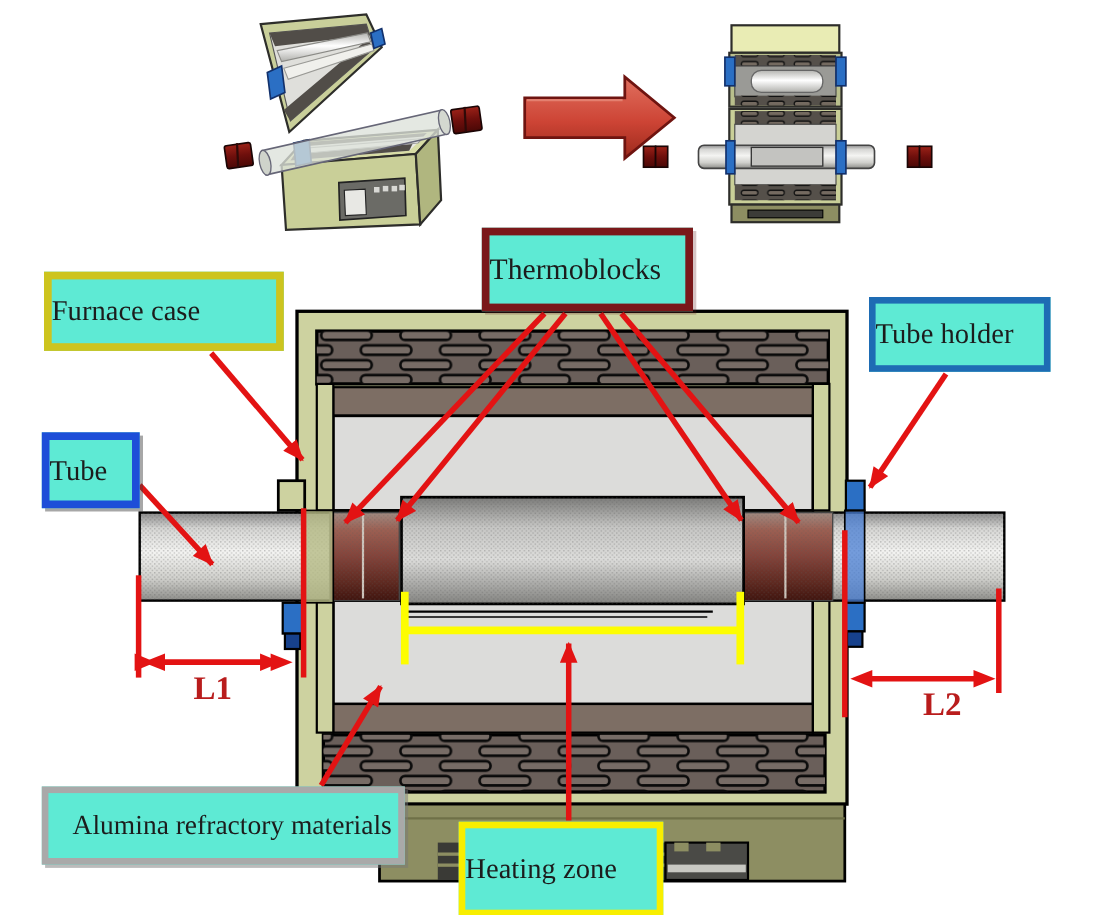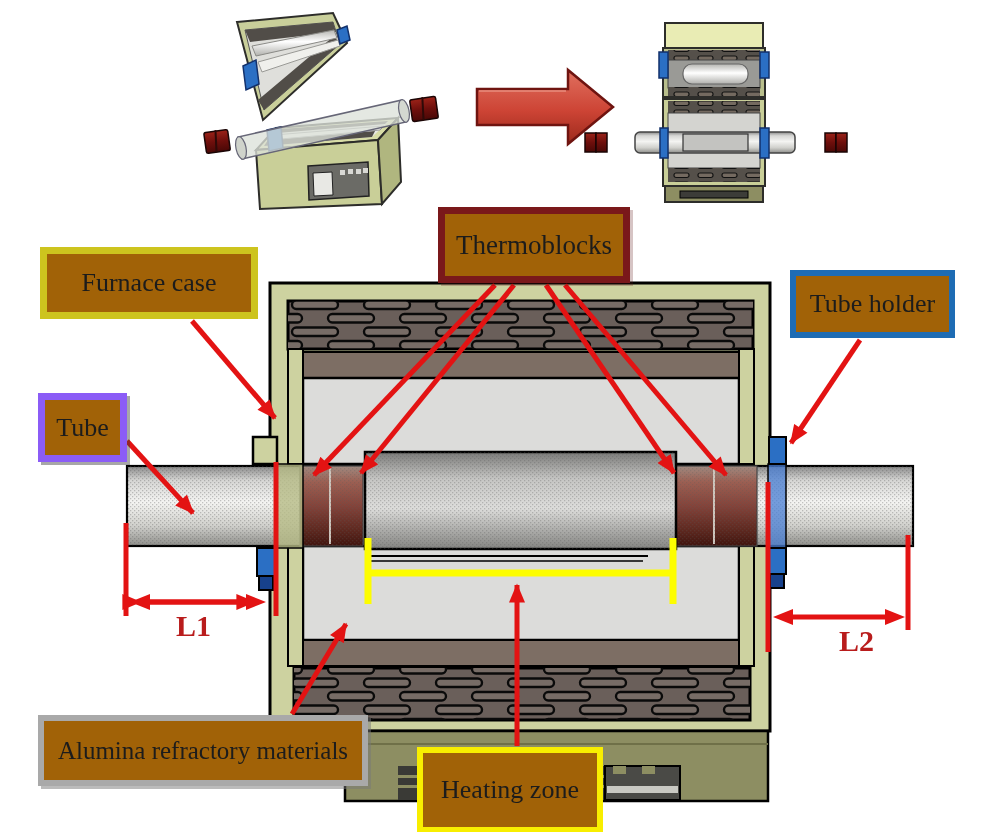--- a/index.html
+++ b/index.html
@@ -1,25 +1,25 @@
 <!DOCTYPE html>
 <html><head>
 <meta charset="utf-8">
 <style>
   html,body{margin:0;padding:0;background:#ffffff;}
   .canvas{position:relative;width:1000px;height:832px;background:#ffffff;overflow:hidden;
           font-family:"Liberation Serif","DejaVu Serif",serif;}
   .diagram-svg{position:absolute;left:0;top:0;}
-  .label-box{position:absolute;background:#a16207;display:flex;align-items:center;justify-content:center;
+  .label-box{position:absolute;background:#5eead4;display:flex;align-items:center;
              color:#1c1c1c;font-size:26px;line-height:1;text-align:center;box-sizing:border-box;}
   .lb-furnace{left:40px;top:247px;width:218px;height:72px;border:7px solid #cdc41e;}
   .lb-thermo{left:438px;top:207px;width:192px;height:76px;border:7px solid #7a181a;font-size:27px;box-shadow:3px 3px 0 rgba(90,20,20,.25);}
   .lb-holder{left:790px;top:270px;width:165px;height:68px;border:6px solid #1e6cb4;}
-  .lb-tube{left:38px;top:393px;width:89px;height:69px;border:7px solid #8b5cf6;box-shadow:3px 3px 0 rgba(60,60,60,.45);}
-  .lb-alumina{left:38px;top:715px;width:330px;height:71px;border:6px solid #a9a9a9;font-size:25px;box-shadow:3px 3px 0 rgba(120,120,120,.5);}
+  .lb-tube{left:38px;top:393px;width:89px;height:69px;border:7px solid #1d4ed8;box-shadow:3px 3px 0 rgba(60,60,60,.45);}
+  .lb-alumina{left:38px;top:715px;width:330px;height:71px;border:6px solid #a9a9a9;font-size:25px;box-shadow:3px 3px 0 rgba(120,120,120,.5);padding-left:22px;}
   .lb-heating{left:417px;top:747px;width:186px;height:86px;border:6px solid #f8ee00;}
   .dim-text{position:absolute;color:#b91c1c;font-weight:bold;font-size:30px;line-height:1;}
   .dim-l1{left:176px;top:611px;}
   .dim-l2{left:839px;top:626px;}
 </style>
 </head>
 <body>
 
 <div class="canvas">
 

